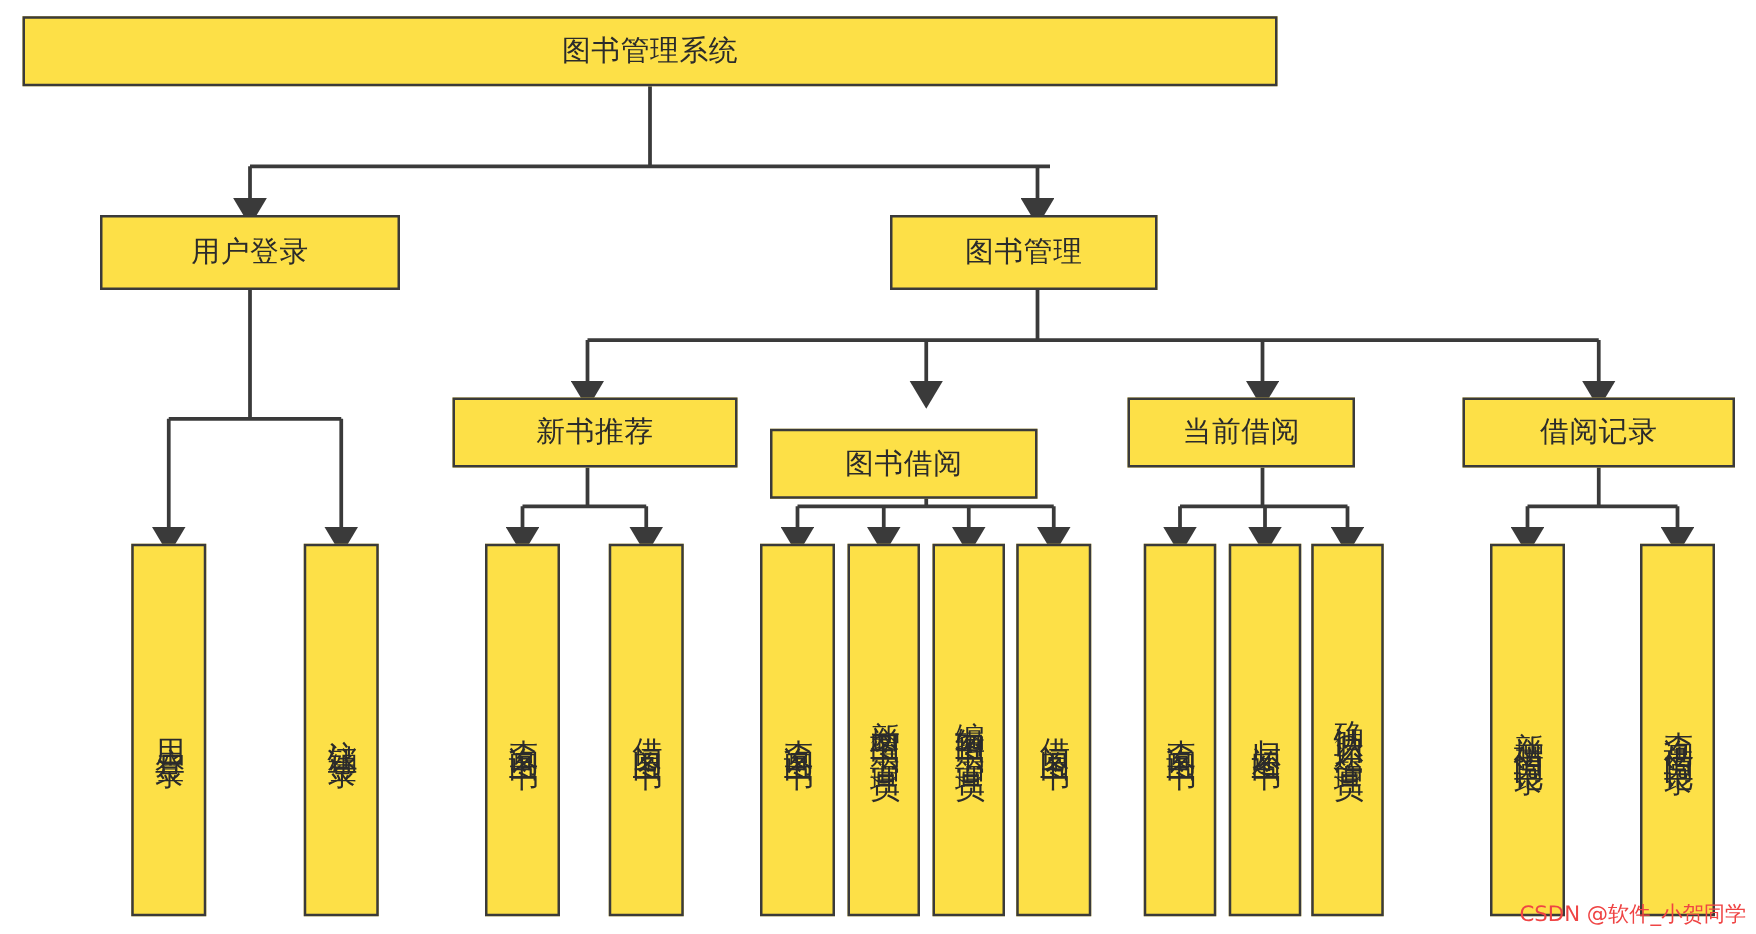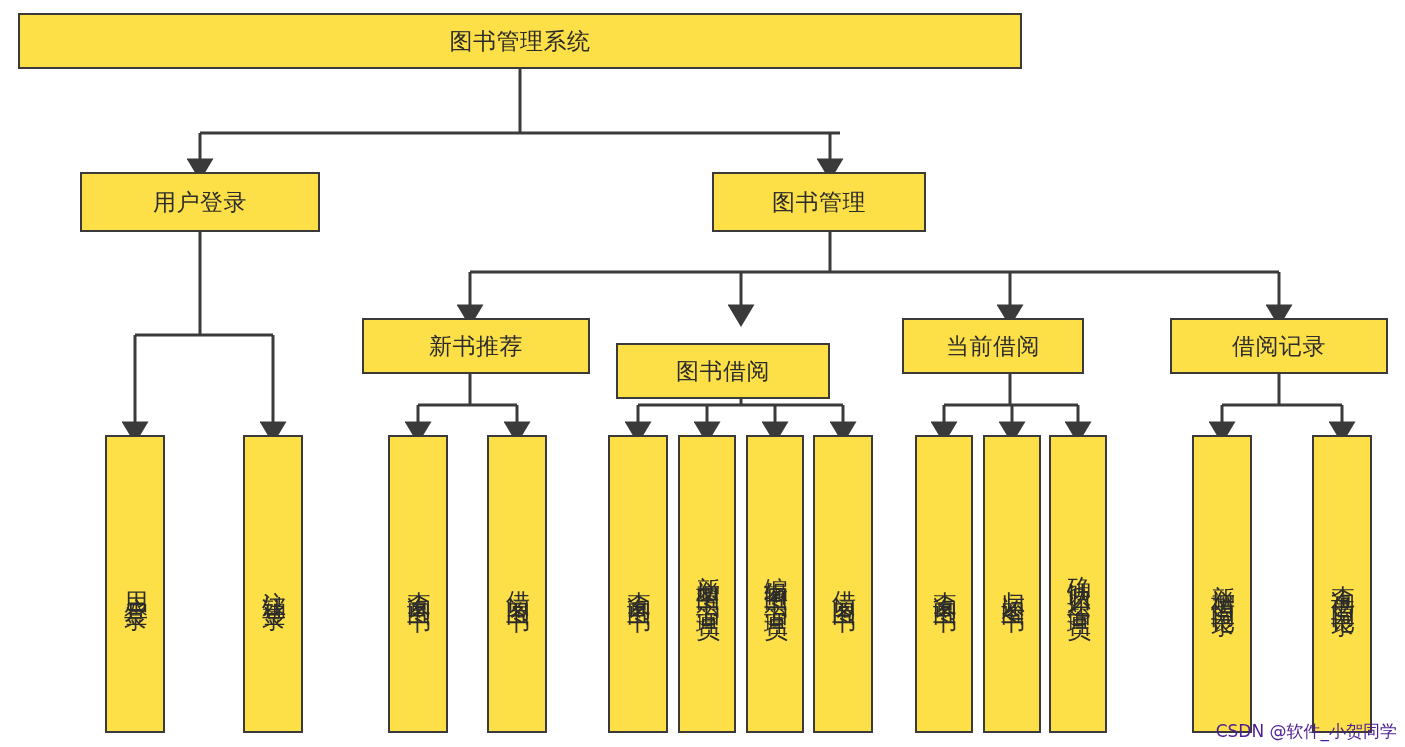--- a/index.html
+++ b/index.html
@@ -66,21 +66,21 @@
     line-height: 1.08;
     letter-spacing: 6px;
     text-align: center;
     max-height: 100%;
   }
   .watermark {
     position: absolute;
     right: 8px;
     bottom: 4px;
     font-size: 17px;
-    color: #4c1d95;
+    color: #ef4444;
     white-space: nowrap;
     z-index: 5;
     font-family: "DejaVu Sans", "Liberation Sans", sans-serif;
   }
 </style>
 </head>
 <body>
 
 <div id="diagram">
 

